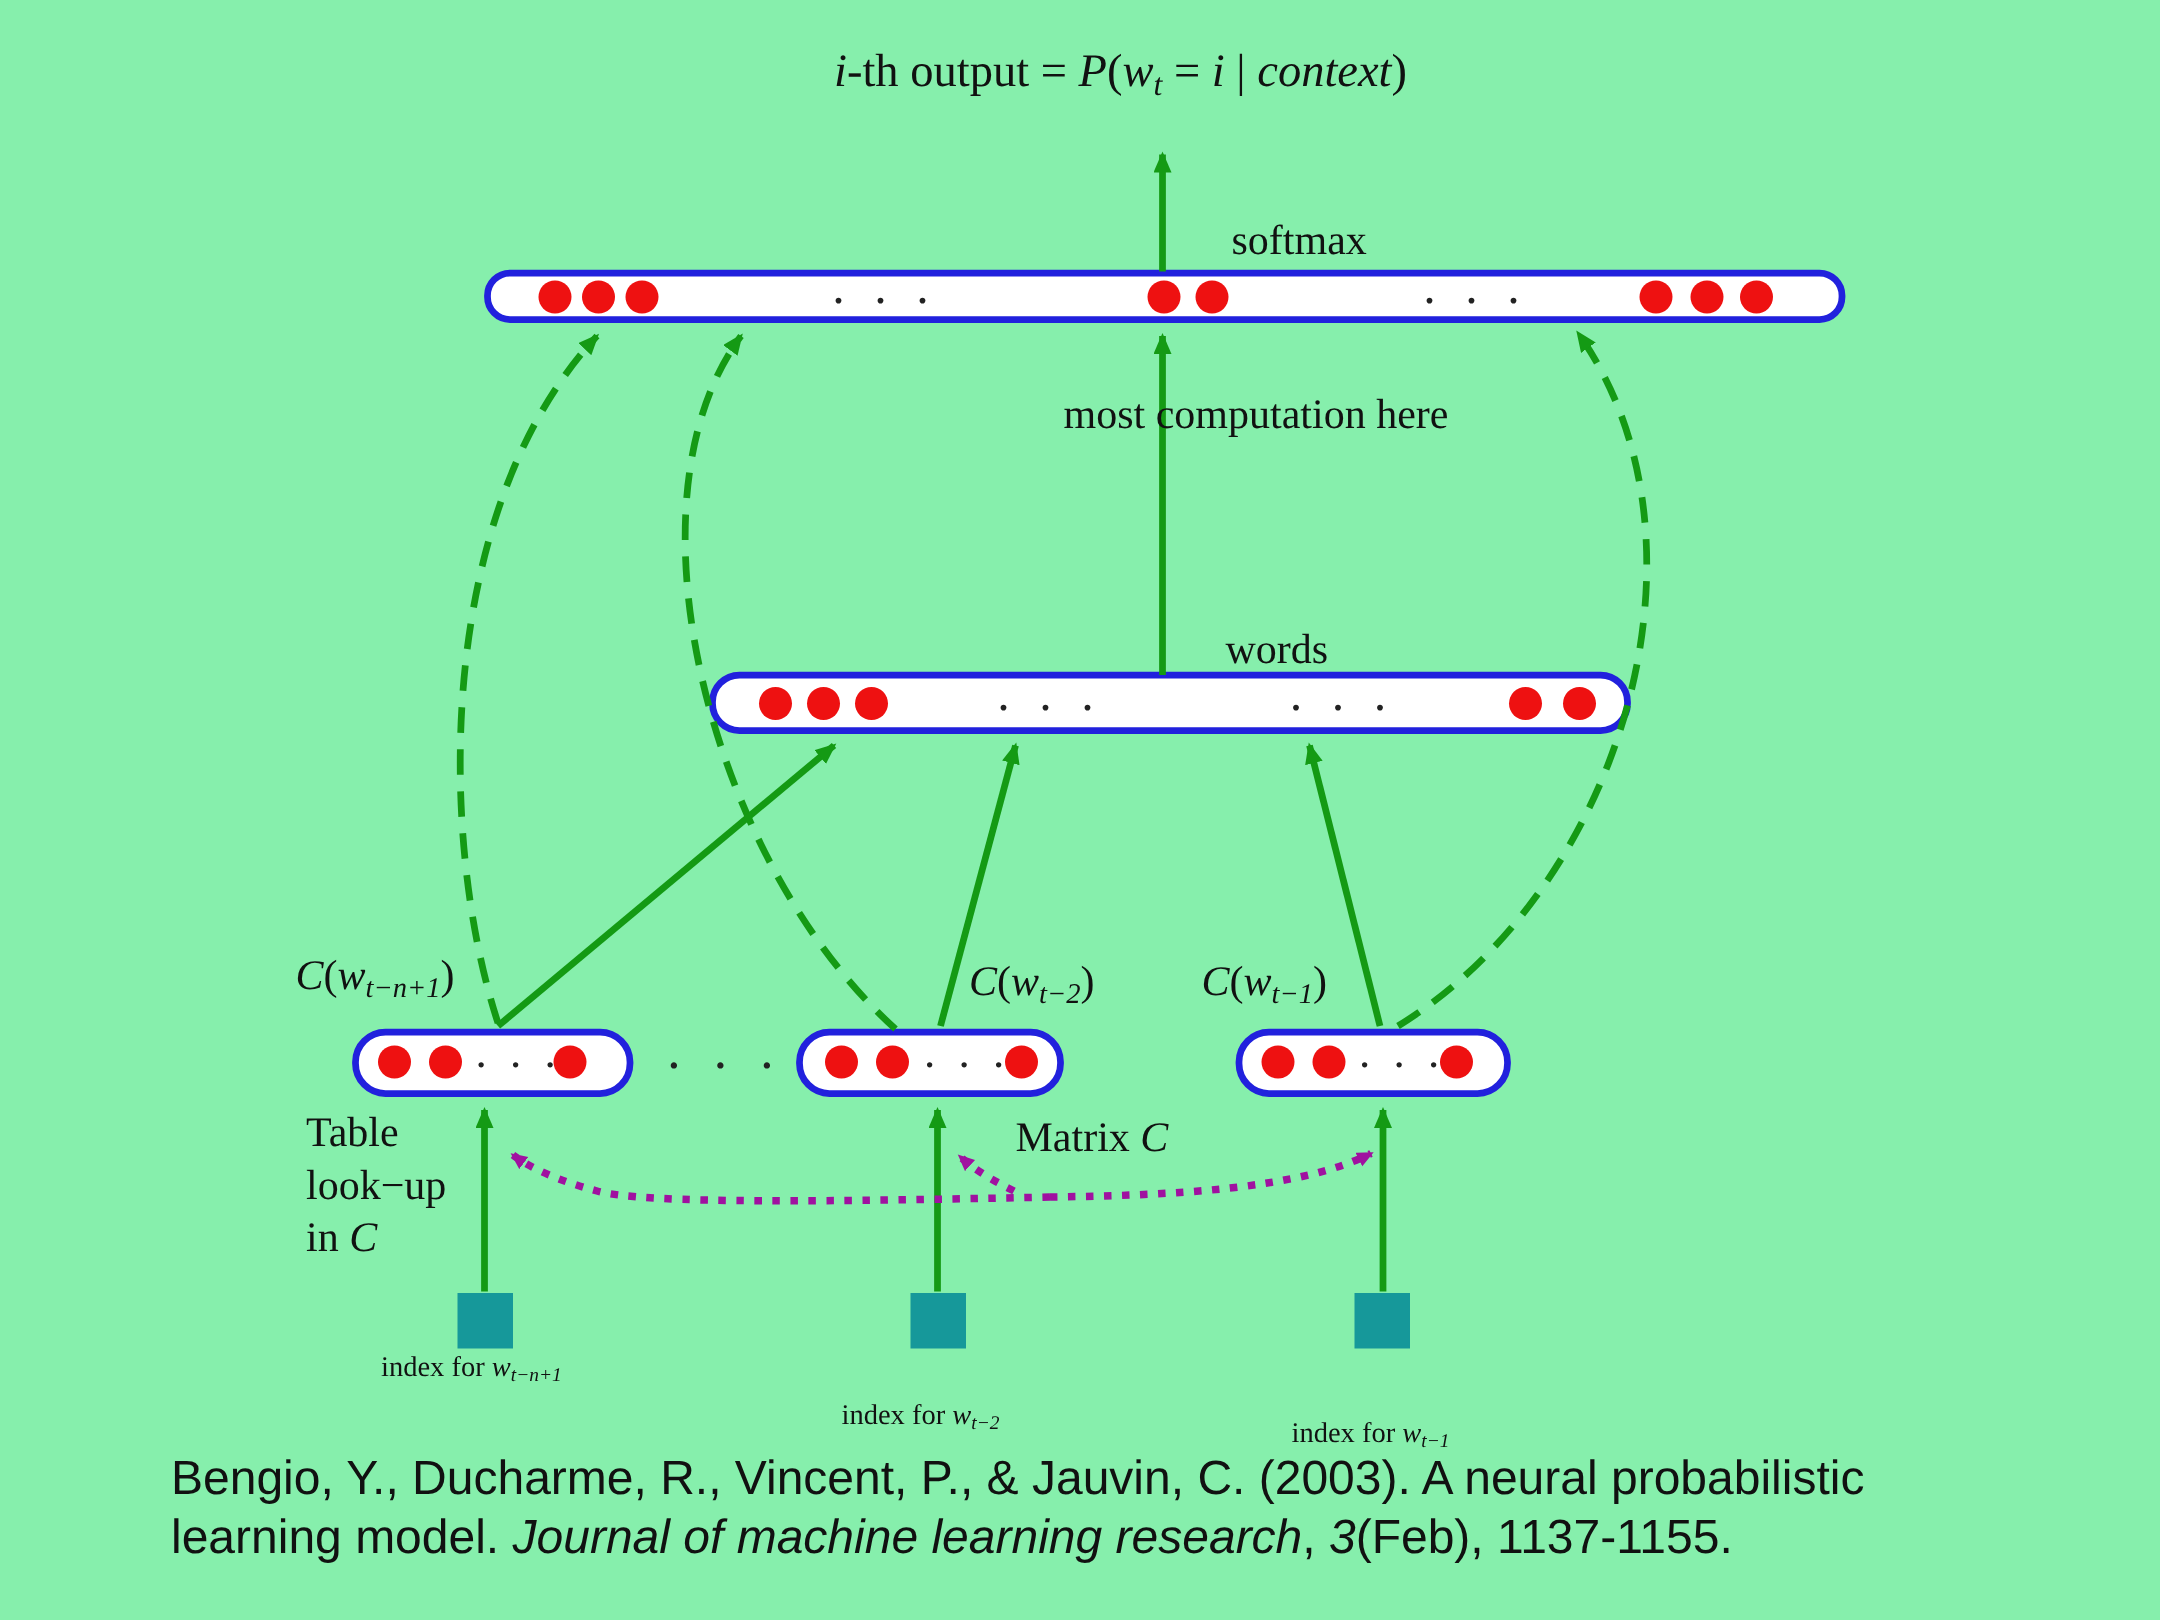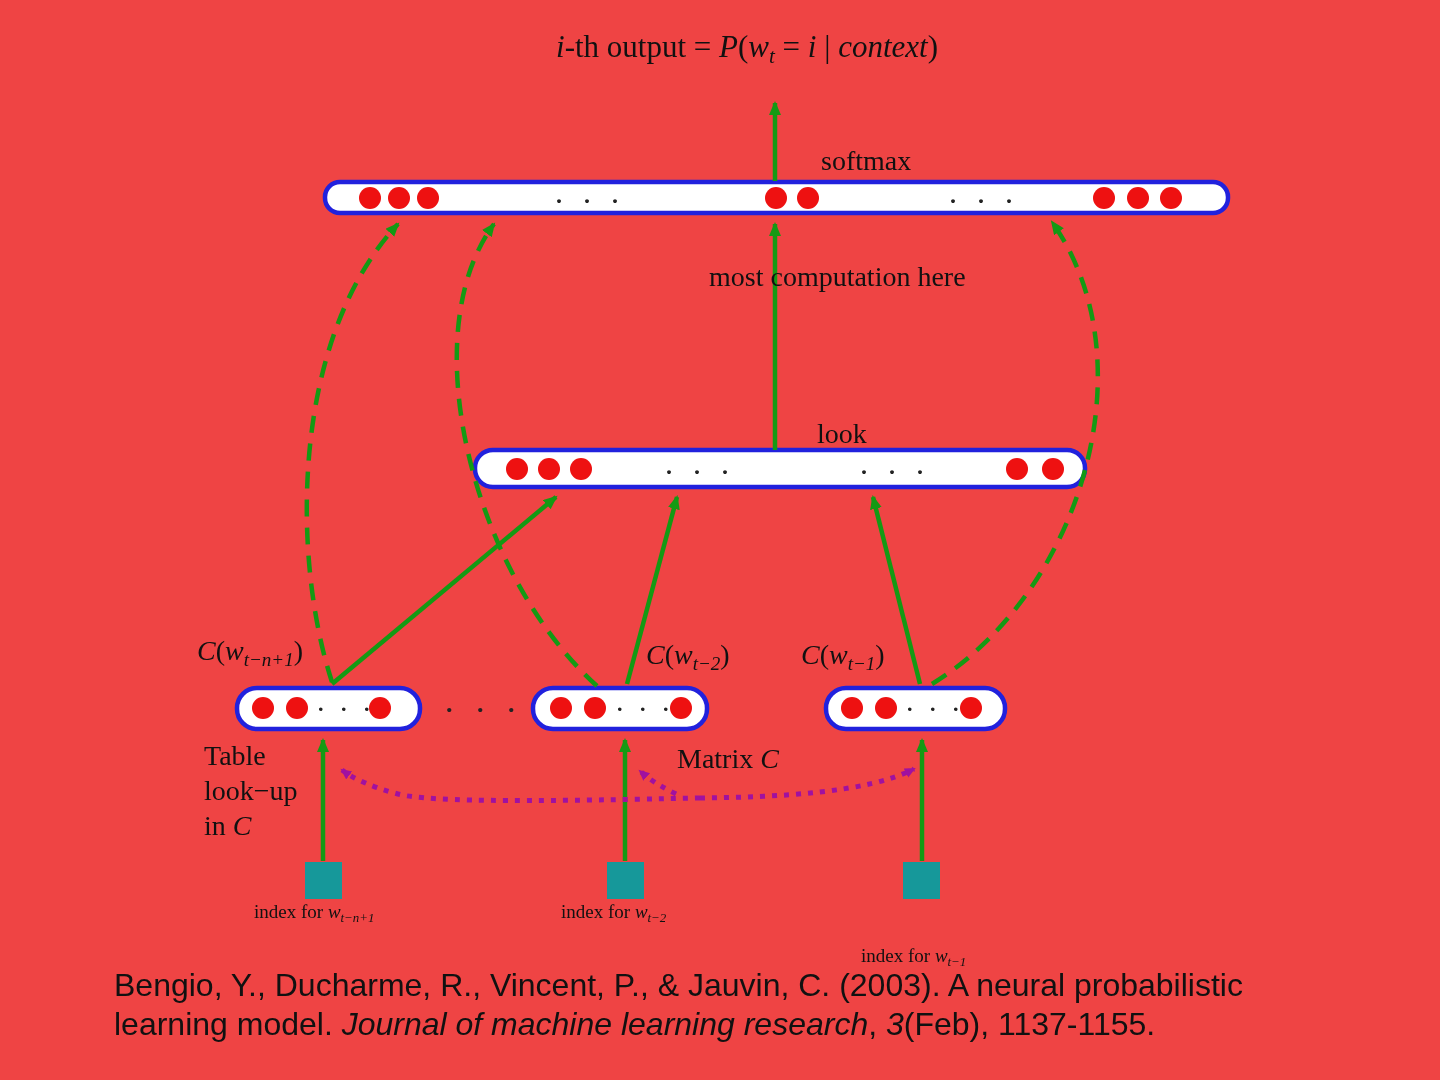--- a/index.html
+++ b/index.html
@@ -1,16 +1,16 @@
 <!DOCTYPE html>
 <html style="--blue: #2121dd; --red: #ee1111; --green: #149a14; --teal: #16989a; --purple: #a011a0; --ink: #111111;"><head>
 <meta charset="utf-8">
 <style>
   html,body{margin:0;padding:0;background:#fff;}
-  .stage{position:relative;width:1440px;height:1080px;background:#ef4444;overflow:hidden;
+  .stage{position:relative;width:1440px;height:1080px;background:#86efac;overflow:hidden;
          font-family:"Liberation Serif",serif;}
   .art{position:absolute;left:0;top:0;}
   .layer{fill:#ffffff;stroke:var(--blue);stroke-width:4.5px;}
   .dots circle{fill:var(--red);}
   .g-arrow{stroke:var(--green);stroke-width:4.5px;}
   .g-dash{stroke:var(--green);stroke-width:4.5px;fill:none;stroke-dasharray:17 11;}
   .p-dot{stroke:var(--purple);stroke-width:5px;fill:none;stroke-dasharray:5 7;}
   .fg{fill:var(--green);}
   .fp{fill:var(--purple);}
   .sq{fill:var(--teal);}
@@ -101,36 +101,36 @@
 
     <path class="p-dot" marker-end="url(#mp)" d="M700,798 C560,801 430,803 398,794 C372,787 354,779 342,770"></path>
     <path class="p-dot" marker-end="url(#mp)" d="M700,798 C780,797 866,793 914,769"></path>
     <path class="p-dot" marker-end="url(#mp)" d="M676,794 C662,787 650,780 640,771"></path>
   </svg>
 
   <div class="txt serif formula" style="left:556px;top:30px"><i>i</i><span>-th output = </span><i>P</i><span>(</span><i>w</i><sub class="sb">t</sub><span> = </span><i>i</i><span> | </span><i>context</i><span>)</span></div>
 
   <div class="txt serif" style="left:821px;top:146px">softmax</div>
   <div class="txt serif" style="left:709px;top:262px">most computation here</div>
-  <div class="txt serif" style="left:817px;top:419px">look</div>
+  <div class="txt serif" style="left:817px;top:419px">words</div>
 
   <div class="txt serif" style="left:197px;top:636px"><i>C</i><span>(</span><i>w</i><sub class="sb">t−n+1</sub><span>)</span></div>
   <div class="txt serif" style="left:646px;top:640px"><i>C</i><span>(</span><i>w</i><sub class="sb">t−2</sub><span>)</span></div>
   <div class="txt serif" style="left:801px;top:640px"><i>C</i><span>(</span><i>w</i><sub class="sb">t−1</sub><span>)</span></div>
 
   <div class="txt serif lines3" style="left:204px;top:738px">
     <div>Table</div>
     <div>look−up</div>
     <div><span>in </span><i>C</i></div>
   </div>
 
   <div class="txt serif" style="left:677px;top:744px"><span>Matrix </span><i>C</i></div>
 
   <div class="txt serif idx" style="left:254px;top:902px"><span>index for </span><i>w</i><sub class="sb">t−n+1</sub></div>
-  <div class="txt serif idx" style="left:561px;top:902px"><span>index for </span><i>w</i><sub class="sb">t−2</sub></div>
+  <div class="txt serif idx" style="left:561px;top:934px"><span>index for </span><i>w</i><sub class="sb">t−2</sub></div>
   <div class="txt serif idx" style="left:861px;top:946px"><span>index for </span><i>w</i><sub class="sb">t−1</sub></div>
 
   <div class="txt serif ell" style="left:556px;top:182px">. . .</div>
   <div class="txt serif ell" style="left:950px;top:182px">. . .</div>
   <div class="txt serif ell" style="left:666px;top:453px">. . .</div>
   <div class="txt serif ell" style="left:861px;top:453px">. . .</div>
   <div class="txt serif ell ell-md" style="left:446px;top:690px">. . .</div>
   <div class="txt serif ell ell-sm" style="left:318px;top:692px">. . .</div>
   <div class="txt serif ell ell-sm" style="left:617px;top:692px">. . .</div>
   <div class="txt serif ell ell-sm" style="left:907px;top:692px">. . .</div>

